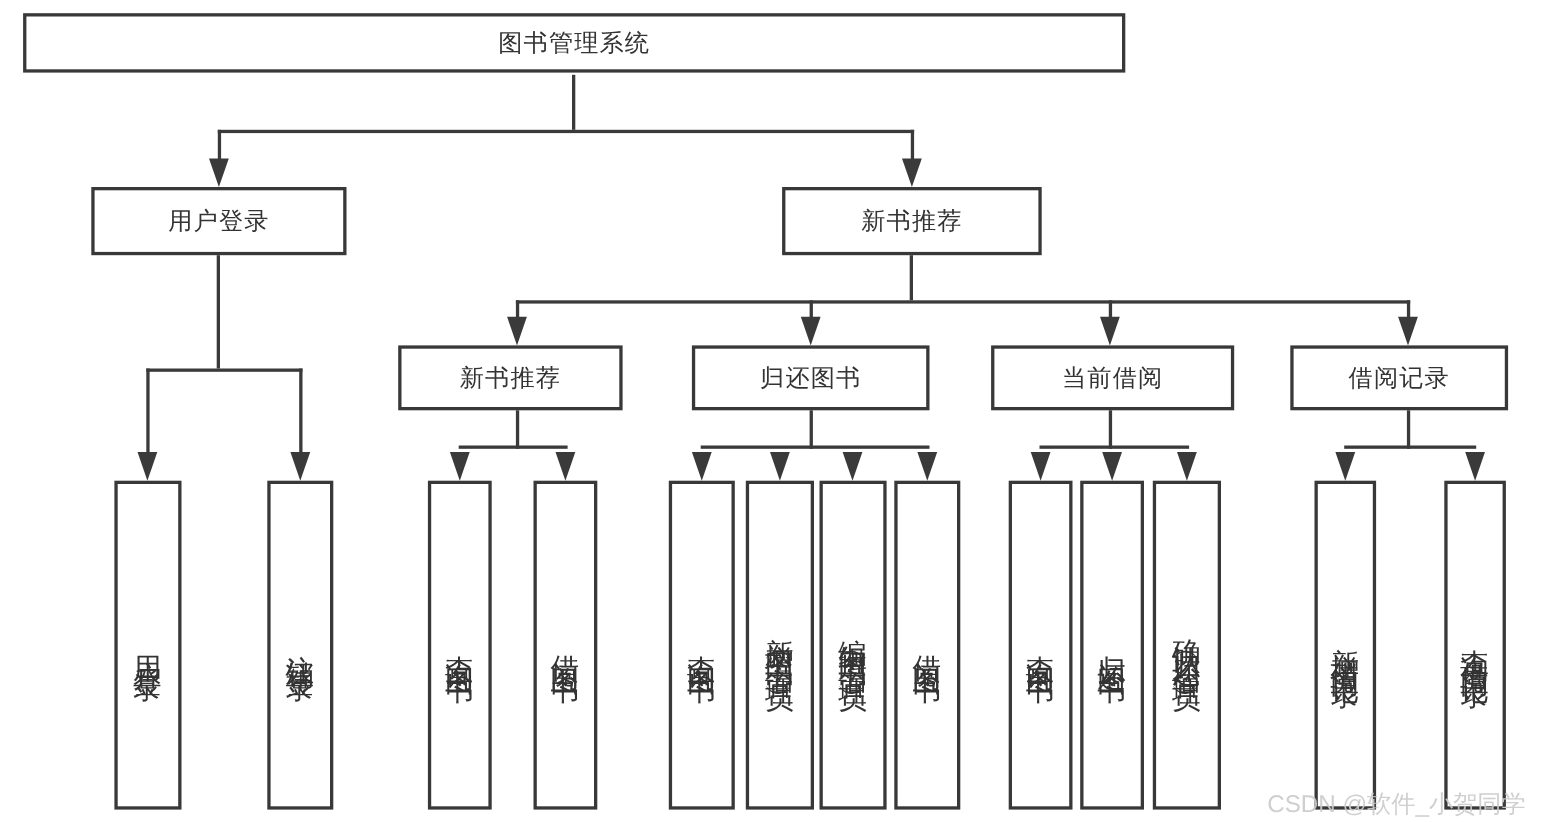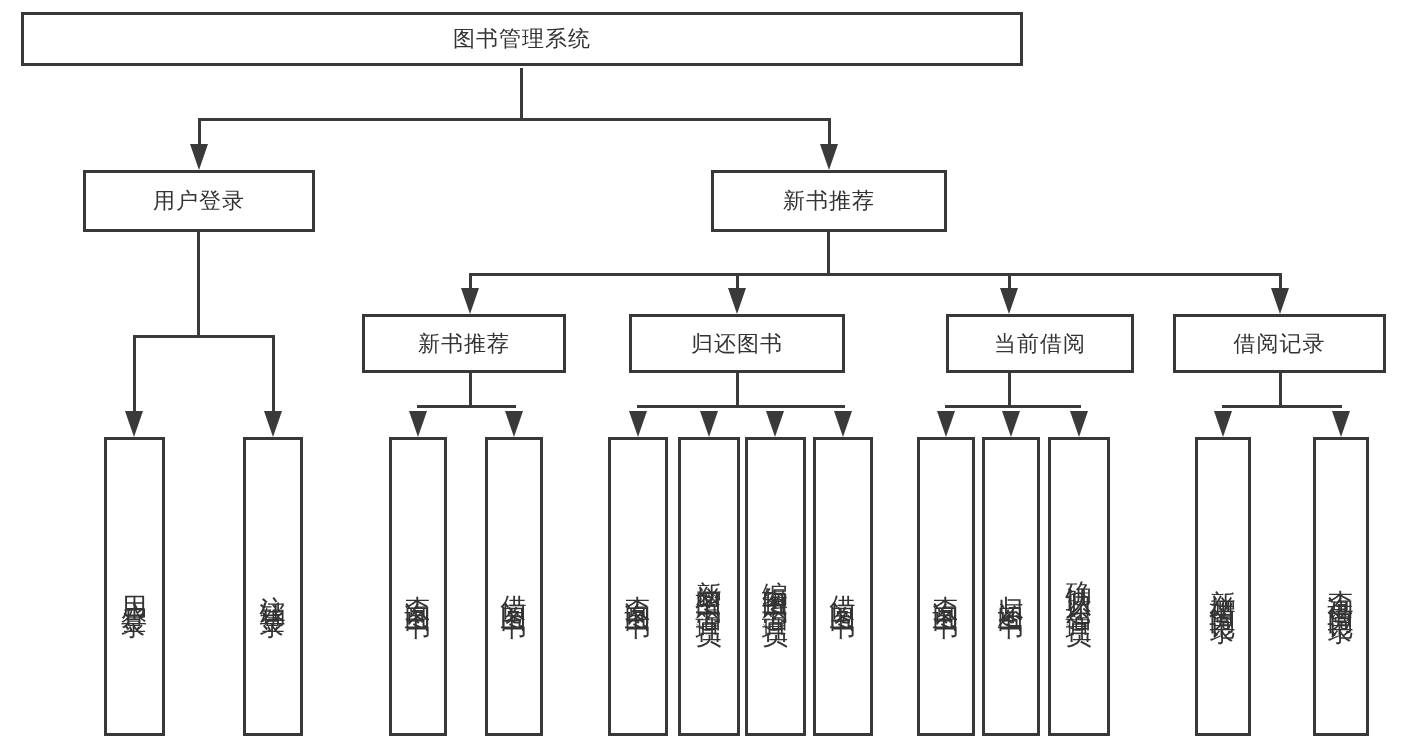--- a/index.html
+++ b/index.html
@@ -72,25 +72,25 @@
   </div>
 
   <div class="box" style="left:362px; top:314px; width:204px; height:59px;">
     <span class="hlabel">新书推荐</span>
   </div>
 
   <div class="box" style="left:629px; top:314px; width:216px; height:59px;">
     <span class="hlabel">归还图书</span>
   </div>
 
-  <div class="box" style="left:901px; top:314px; width:188px; height:59px;margin-left:45px;">
+  <div class="box" style="left:901px; top:314px; width:221px; height:59px;">
     <span class="hlabel">当前借阅</span>
   </div>
 
-  <div class="box" style="left:1173px; top:314px; width:213px; height:59px;">
+  <div class="box" style="left:1173px; top:314px; width:198px; height:59px;">
     <span class="hlabel">借阅记录</span>
   </div>
 
   <div class="box" style="left:104px; top:437px; width:61px; height:299px;">
     <span class="vlabel">用户登录</span>
   </div>
   <div class="box" style="left:243px; top:437px; width:60px; height:299px;">
     <span class="vlabel">注销登录</span>
   </div>
 
@@ -172,14 +172,15 @@
   <div class="line hline" style="left:945px; top:405px; width:136px;"></div>
   <div class="arrow" style="left:937px;  top:411px;"></div>
   <div class="arrow" style="left:1002px; top:411px;"></div>
   <div class="arrow" style="left:1070px; top:411px;"></div>
 
   <div class="line vline" style="left:1279px; top:373px; height:35px;"></div>
   <div class="line hline" style="left:1222px; top:405px; width:120px;"></div>
   <div class="arrow" style="left:1214px; top:411px;"></div>
   <div class="arrow" style="left:1332px; top:411px;"></div>
 
+  <div class="watermark">CSDN @软件_小贺同学</div>
 
 </div>
 
 </body></html>

